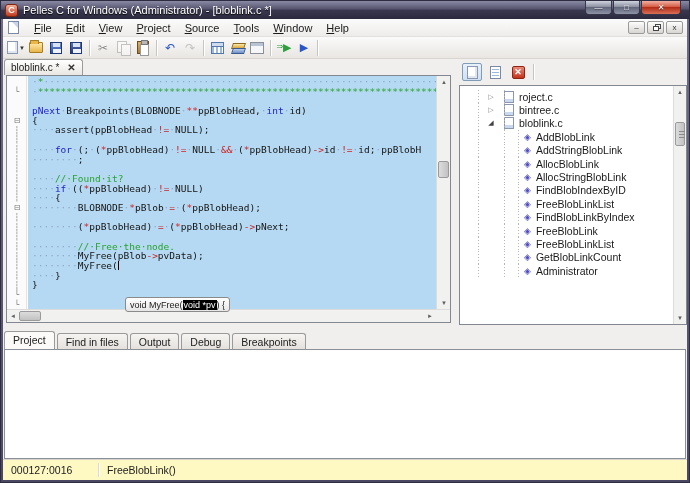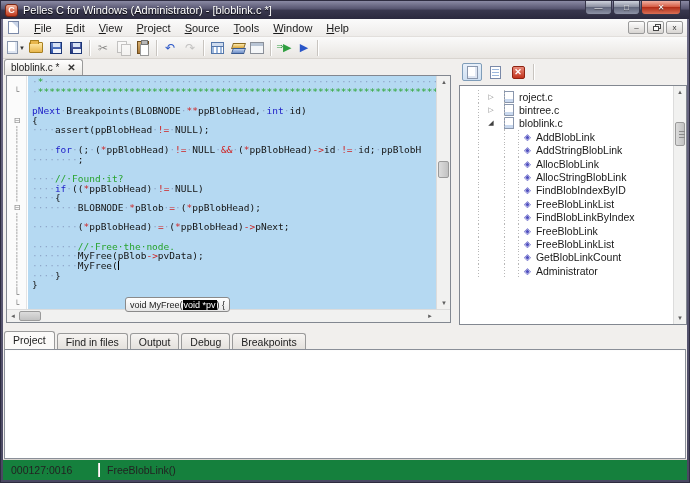--- a/index.html
+++ b/index.html
@@ -119,21 +119,21 @@
   .grip { position:absolute; left:3px; width:6px; height:1px; background:#8a8a8a; }
 
   
   .bottom-tabs { position:absolute; left:1px; top:312px; height:18px; display:flex; align-items:flex-end; font-size:10.5px; }
   .b-tab { height:16px; padding:2px 8px 0 8px; border:1px solid #9a9a9a; border-bottom:none; border-radius:3px 3px 0 0;
     background:linear-gradient(#f6f4f2,#e4e1dd); margin-right:2px; color:#222; }
   .b-tab.active { background:#fbfaf9; height:18px; position:relative; z-index:2; }
   .bottom-panel { position:absolute; left:1px; right:1px; top:330px; height:110px; background:#fff;
     border:1px solid #8a8f98; box-shadow:inset 1px 1px 0 #fdfdfd; }
 
-  .statusbar { position:absolute; left:0; right:0; bottom:0; height:21px; background:#15803d; border-top:1px solid #d8d4d0;
+  .statusbar { position:absolute; left:0; right:0; bottom:0; height:21px; background:#fef9c3; border-top:1px solid #d8d4d0;
     font-size:10.5px; color:#222; display:flex; align-items:center; }
   .st-cell { padding:0 8px; }
   .st-cell.first { width:95px; }
   .st-div { width:1px; height:14px; background:#ddd9d5; box-shadow:1px 0 0 #fff; }
 </style>
 </head>
 <body>
 
 <div class="frame">
   <div class="titlebar">

